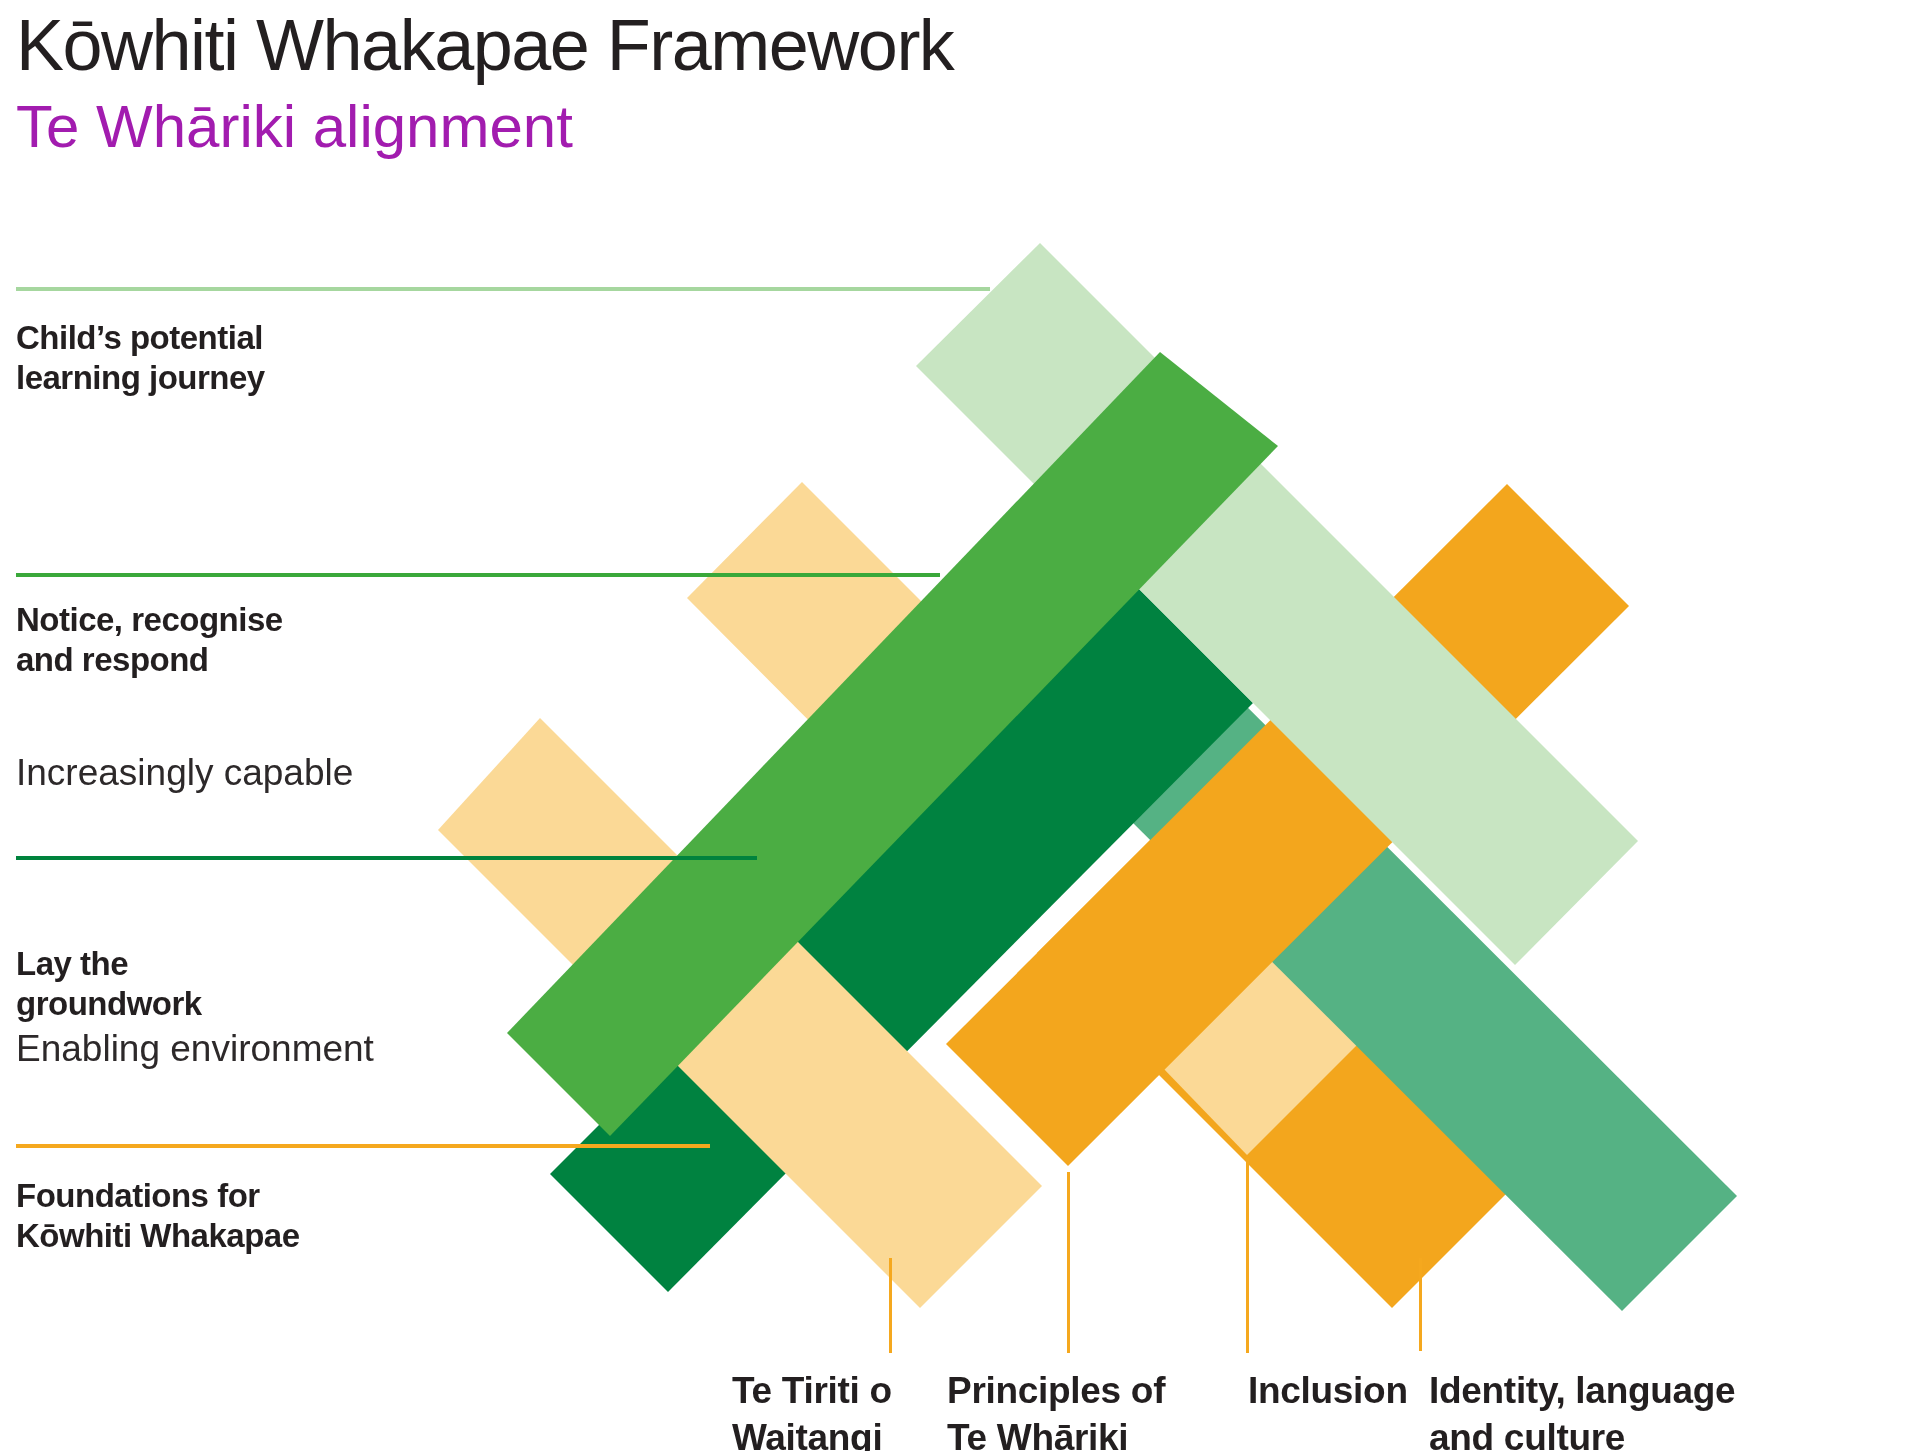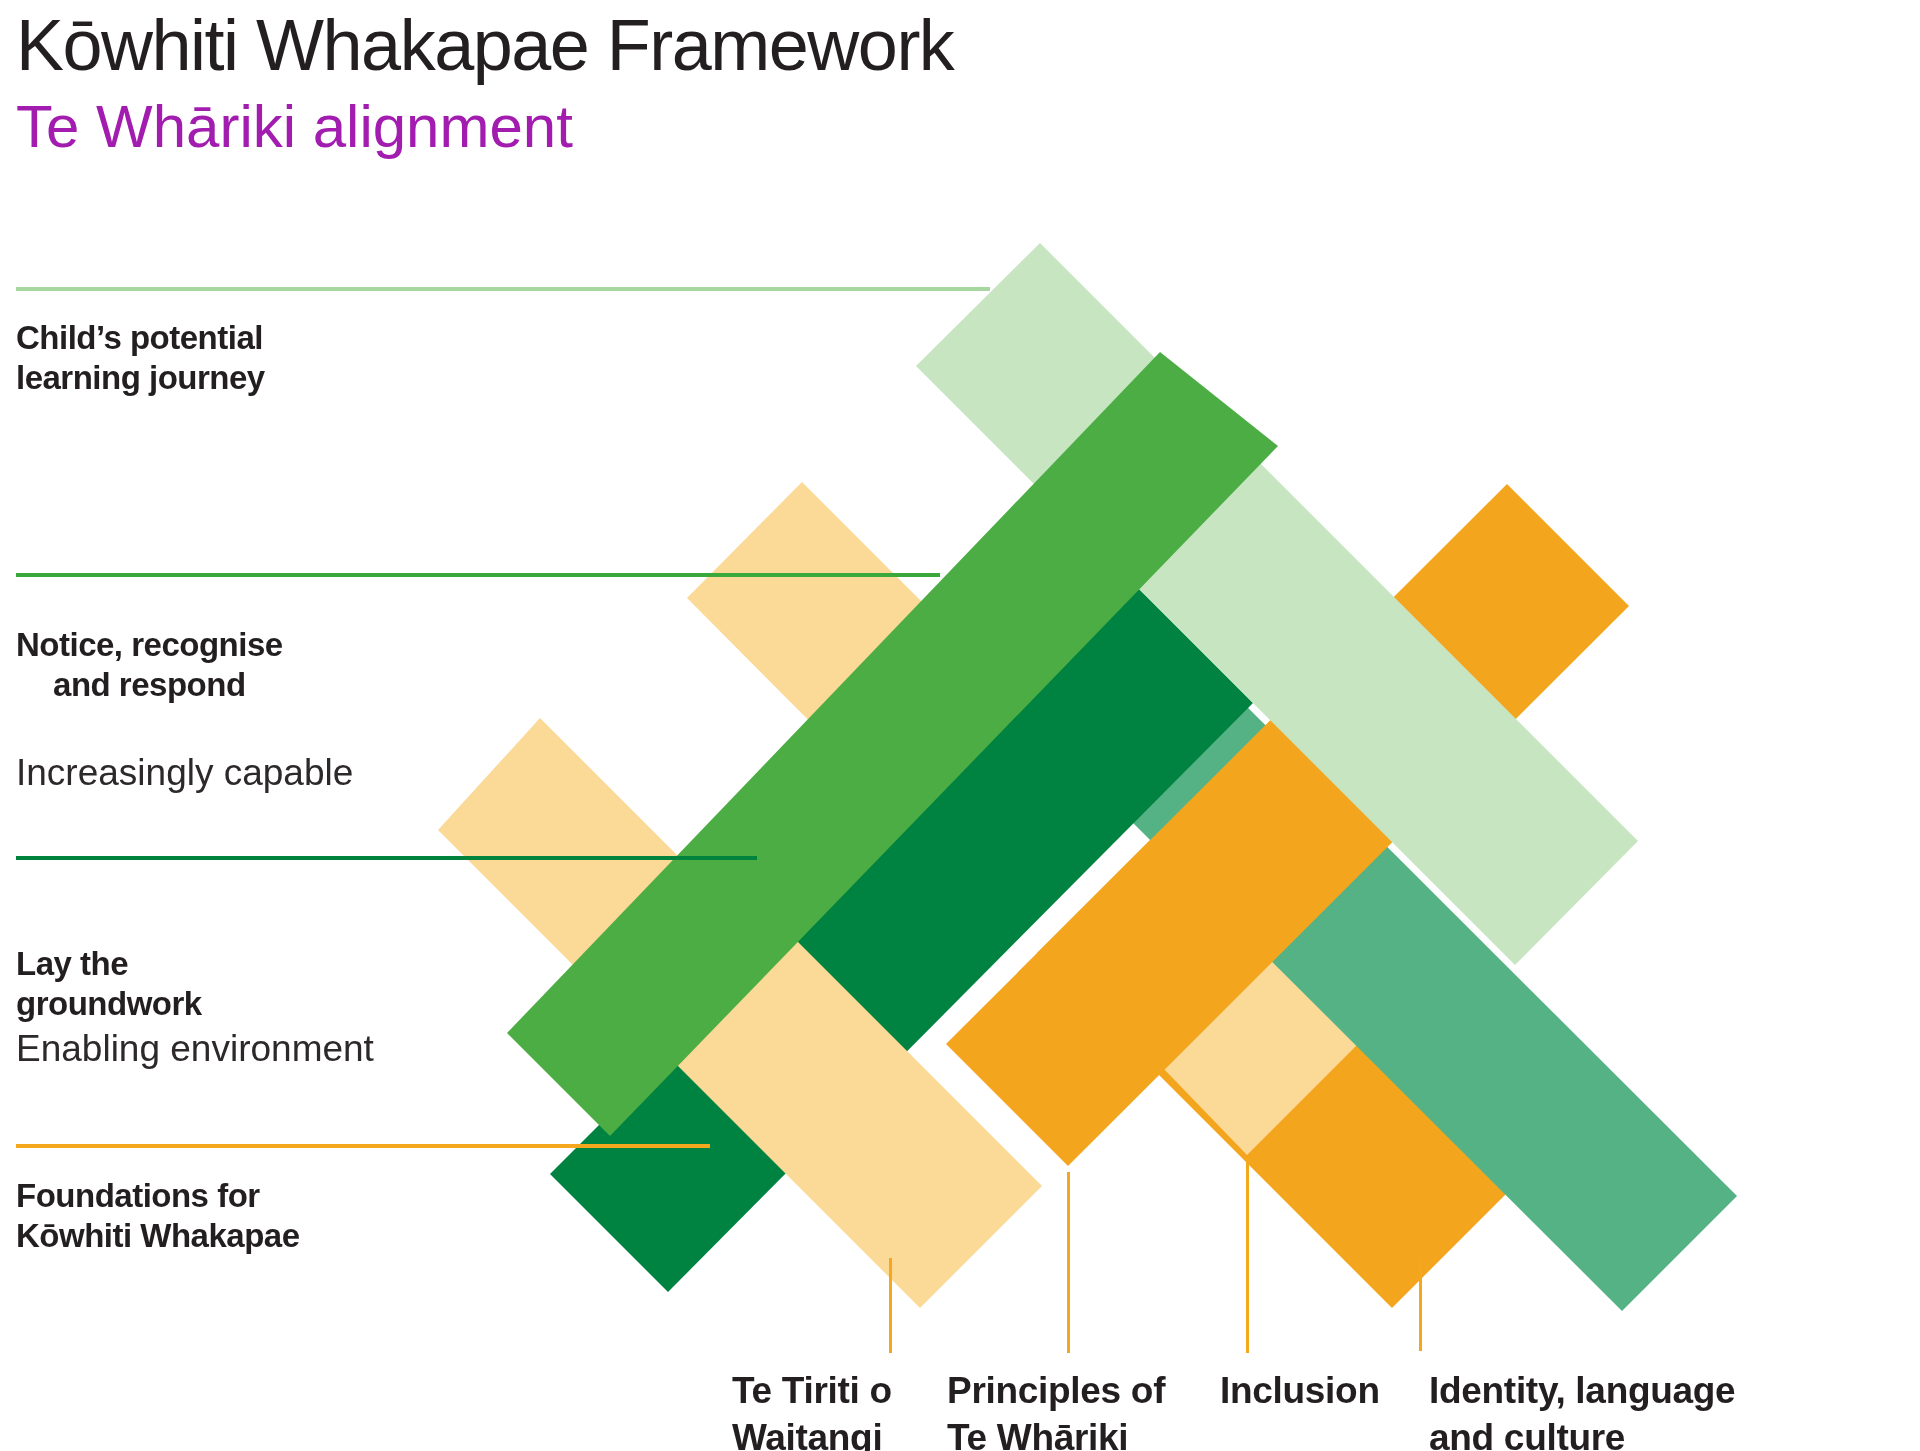--- a/index.html
+++ b/index.html
@@ -65,21 +65,21 @@
   </svg>
 
   <div class="page-title">Kōwhiti Whakapae Framework</div>
   <div class="page-subtitle">Te Whāriki alignment</div>
 
   <div class="section-line" style="top: 287px; width: 974px; background: rgb(166, 215, 159);"></div>
   <div class="section-heading" style="top:318px;">Child’s potential
 learning journey</div>
 
   <div class="section-line" style="top: 573px; width: 924px; background: rgb(58, 168, 58);"></div>
-  <div class="section-heading" style="top:625px;text-align:center;">Notice, recognise
+  <div class="section-heading" style="top:600px;">Notice, recognise
 and respond</div>
   <div class="section-subheading" style="top:752px;">Increasingly capable</div>
 
   <div class="section-line" style="top: 856px; width: 741px; background: rgb(0, 131, 61);"></div>
   <div class="section-heading" style="top:944px;">Lay the
 groundwork</div>
   <div class="section-subheading" style="top:1028px;">Enabling environment</div>
 
   <div class="section-line" style="top: 1144px; width: 694px; background: rgb(245, 168, 30);"></div>
   <div class="section-heading" style="top:1176px;">Foundations for
@@ -87,17 +87,17 @@
 
   <div class="pointer-line" style="left: 889px; top: 1258px; height: 95px; background: rgb(245, 168, 30);"></div>
   <div class="pointer-line" style="left: 1067px; top: 1172px; height: 181px; background: rgb(245, 168, 30);"></div>
   <div class="pointer-line" style="left: 1246px; top: 1158px; height: 195px; background: rgb(245, 168, 30);"></div>
   <div class="pointer-line" style="left: 1419px; top: 1258px; height: 93px; background: rgb(245, 168, 30);"></div>
 
   <div class="bottom-label" style="left:732px;">Te Tiriti o
 Waitangi</div>
   <div class="bottom-label" style="left:947px;">Principles of
 Te Whāriki</div>
-  <div class="bottom-label" style="left:1220px;">Inclusion</div>
+  <div class="bottom-label" style="left:1248px;">Inclusion</div>
   <div class="bottom-label" style="left:1429px;">Identity, language
 and culture</div>
 
 </div>
 
 </body></html>

